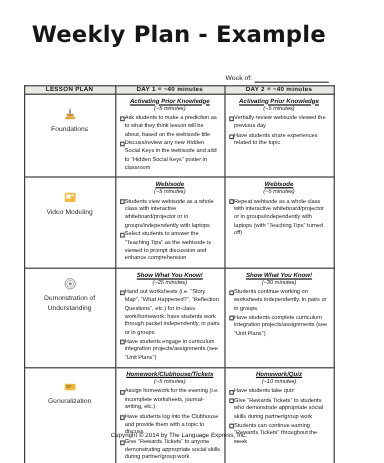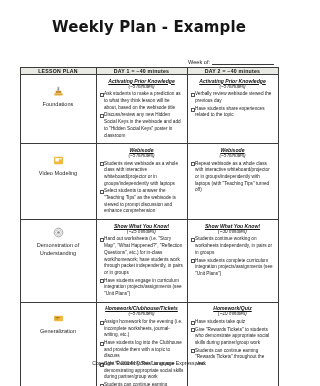--- a/index.html
+++ b/index.html
@@ -17,21 +17,21 @@
   }
   .page {
     width: 298px;
     height: 386px;
     box-sizing: border-box;
     padding: 0;
     position: relative;
   }
   .doc-title {
     text-align: center;
-    font-size: 15px;
+    font-size: 19px;
     font-weight: 700;
     letter-spacing: 0.1px;
     color: #161616;
     margin: 0;
     padding-top: 18px;
     font-family: "DejaVu Sans", sans-serif;
   }
   .weekof-row {
     display: flex;
     justify-content: flex-end;

